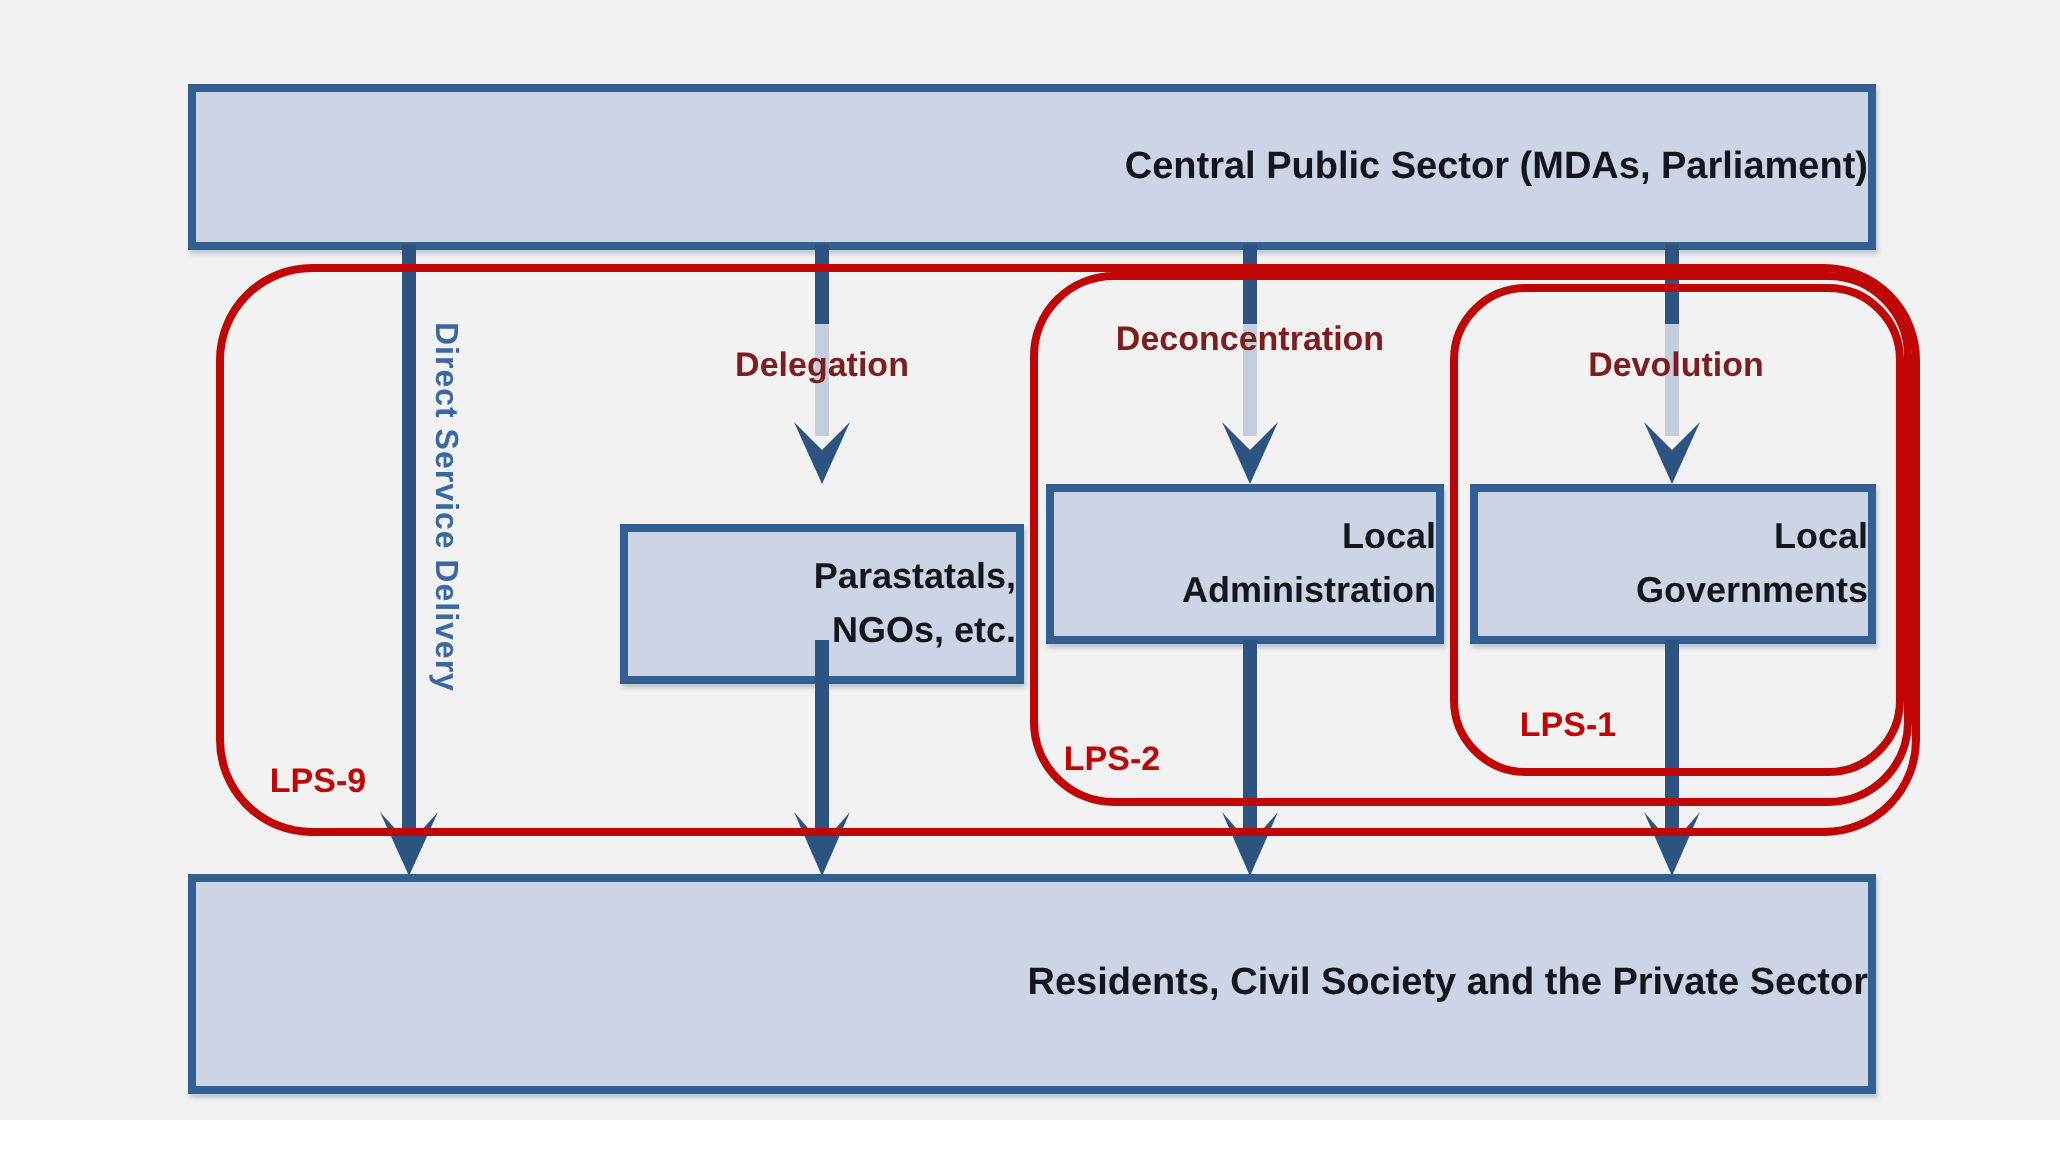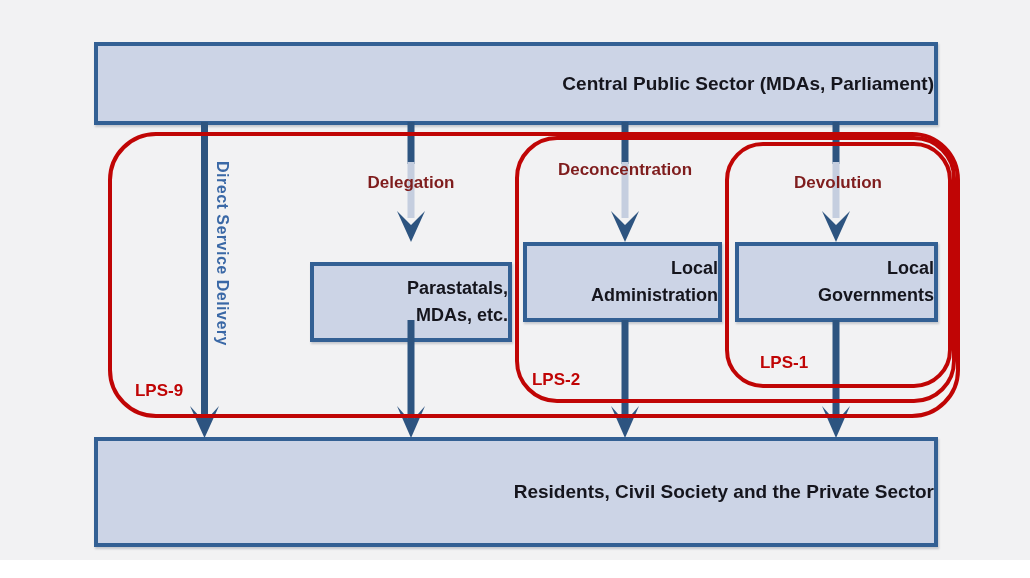--- a/index.html
+++ b/index.html
@@ -84,21 +84,21 @@
 <div class="canvas">
 
   <div class="footer-strip"></div>
 
   <div class="node node-top">
     <span>Central Public Sector (MDAs, Parliament)</span>
   </div>
 
   <div class="node node-mid node-parastatals">
     <span>Parastatals,</span>
-    <span>MDAs, etc.</span>
+    <span>NGOs, etc.</span>
   </div>
 
   <div class="node node-mid node-localadmin">
     <span>Local</span>
     <span>Administration</span>
   </div>
 
   <div class="node node-mid node-localgov">
     <span>Local</span>
     <span>Governments</span>

